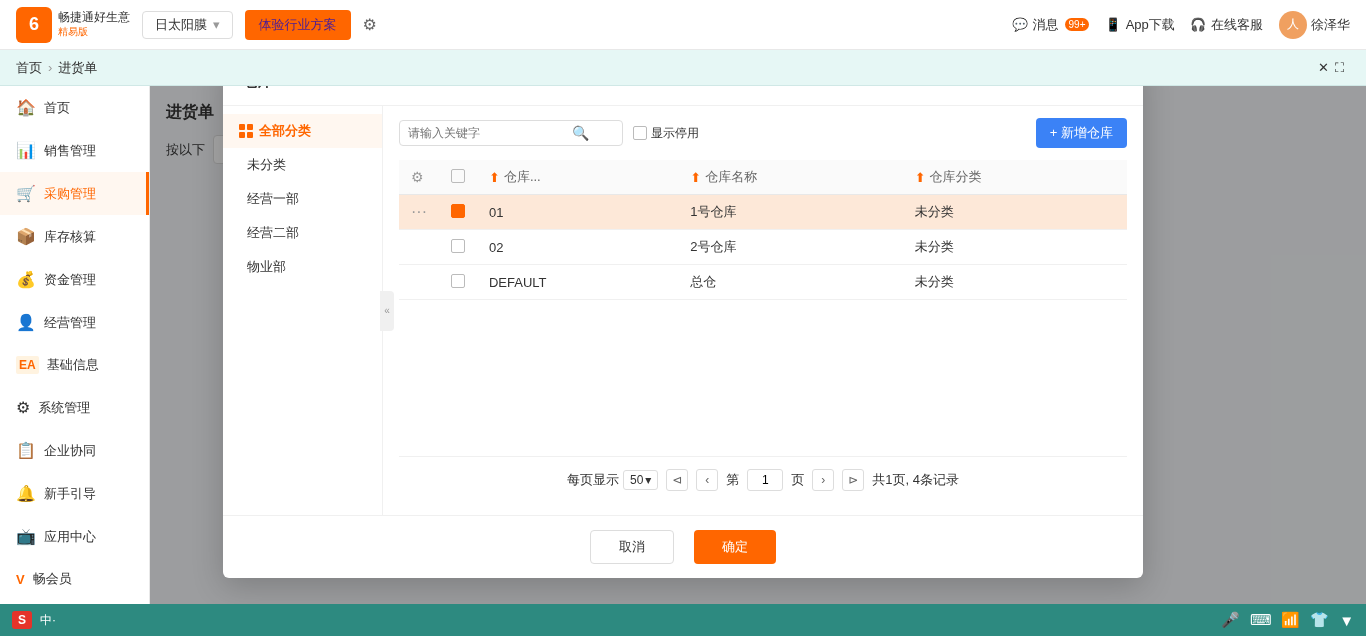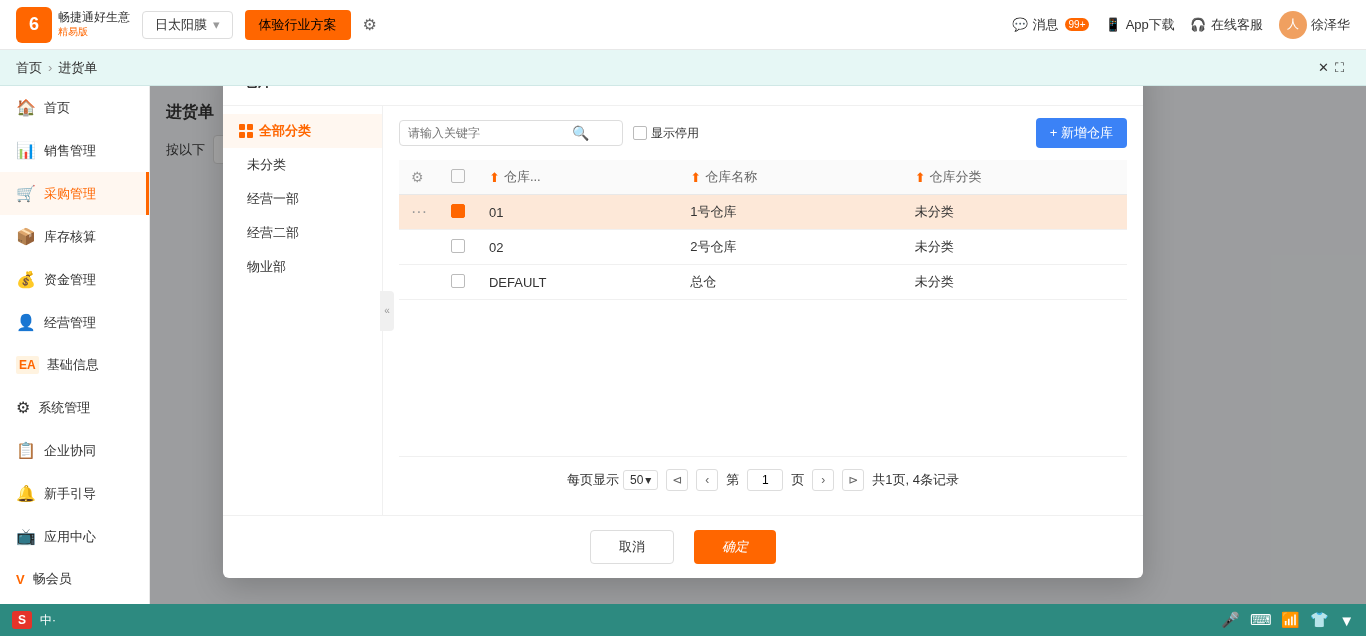--- a/index.html
+++ b/index.html
@@ -36,21 +36,21 @@
       padding: 4px 12px;
       border: 1px solid #ddd;
       border-radius: 4px;
       margin-right: 12px;
       cursor: pointer;
       color: #333;
     }
     .header-store .arrow { margin-left: 6px; color: #999; }
     .header-btn-industry {
       background: #f60;
-      color: #000000;
+      color: #4c1d95;
       border: none;
       padding: 6px 14px;
       border-radius: 4px;
       cursor: pointer;
       font-size: 13px;
       margin-right: 12px;
     }
     .header-gear {
       margin-right: 16px;
       color: #666;
@@ -378,21 +378,20 @@
       color: #333;
     }
     .btn-confirm {
       padding: 7px 28px;
       border: none;
       border-radius: 4px;
       background: #f60;
       color: #fff;
       cursor: pointer;
       font-size: 13px;
-      font-style: italic;
     }
 
     
     .status-bar {
       position: fixed;
       bottom: 0;
       left: 0;
       width: 1366px;
       height: 32px;
       background: #2d8a80;

